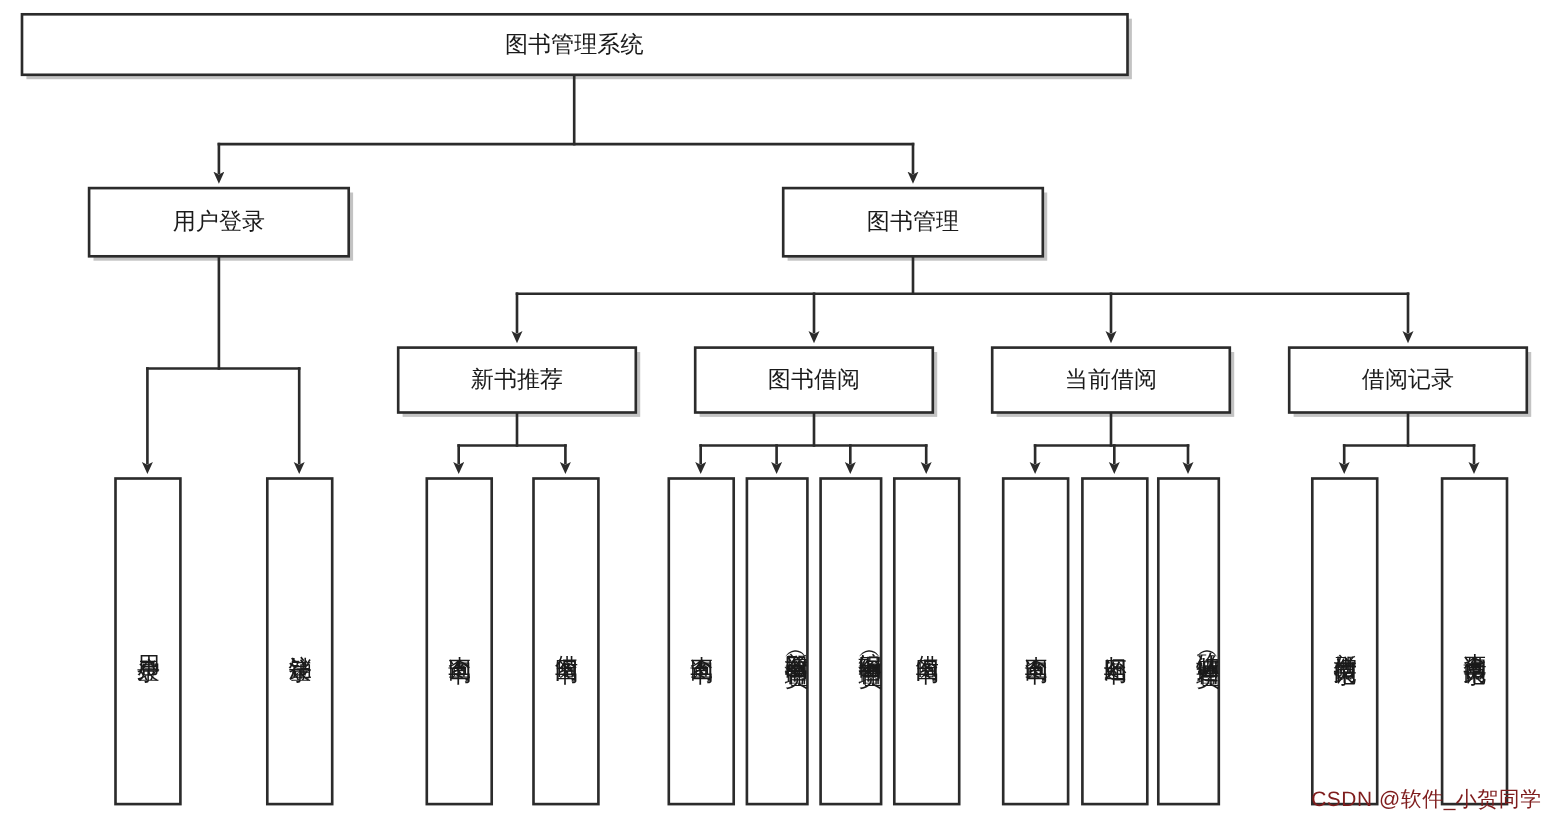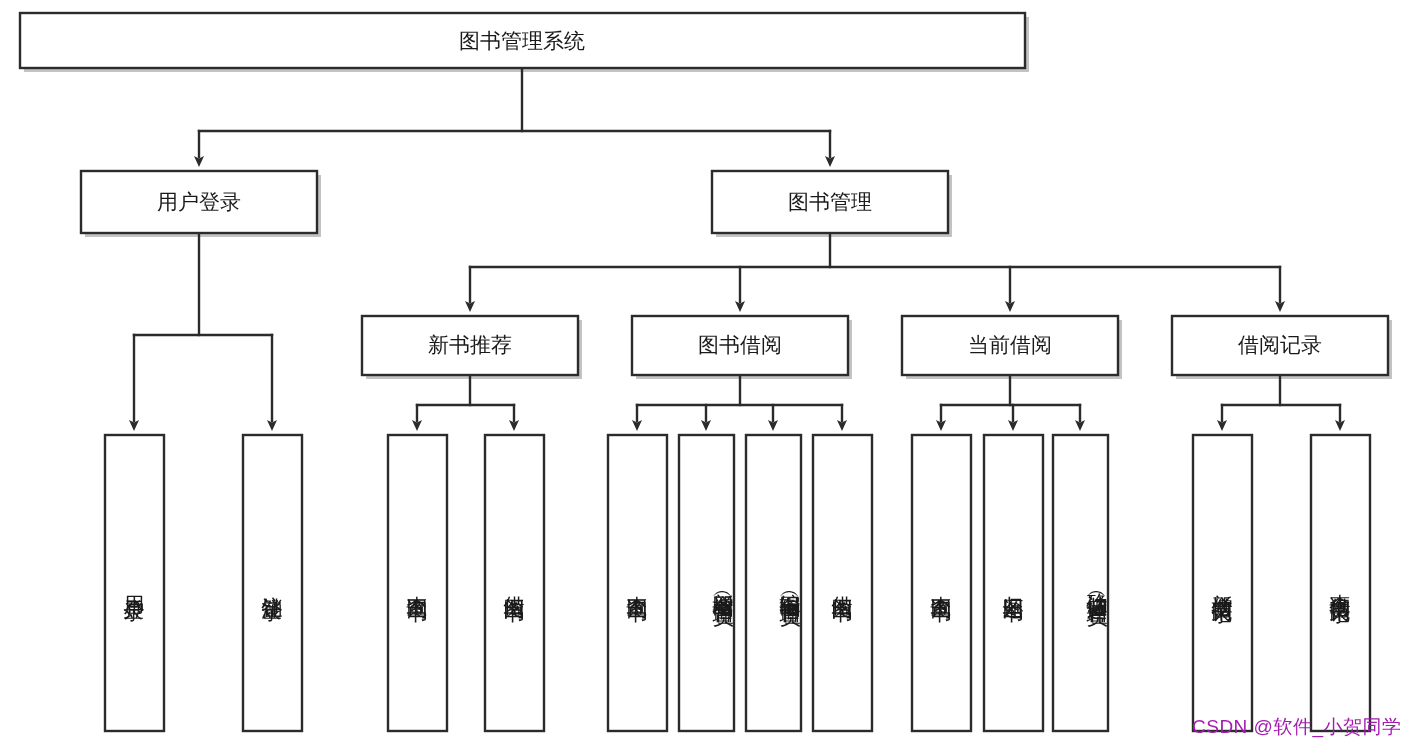--- a/index.html
+++ b/index.html
@@ -66,21 +66,21 @@
     justify-content: center;
     pointer-events: none;
   }
   .vlabel.center {
     align-items: center;
   }
   .watermark {
     position: absolute;
     font-family: "Liberation Sans", "DejaVu Sans", sans-serif;
     font-size: 19px;
-    color: #a21caf;
+    color: #7f1d1d;
     white-space: nowrap;
     letter-spacing: 0.5px;
   }
 </style>
 </head>
 <body>
 
 <div id="diagram-root">
 
   <svg id="flow" viewBox="0 0 1405 747">

